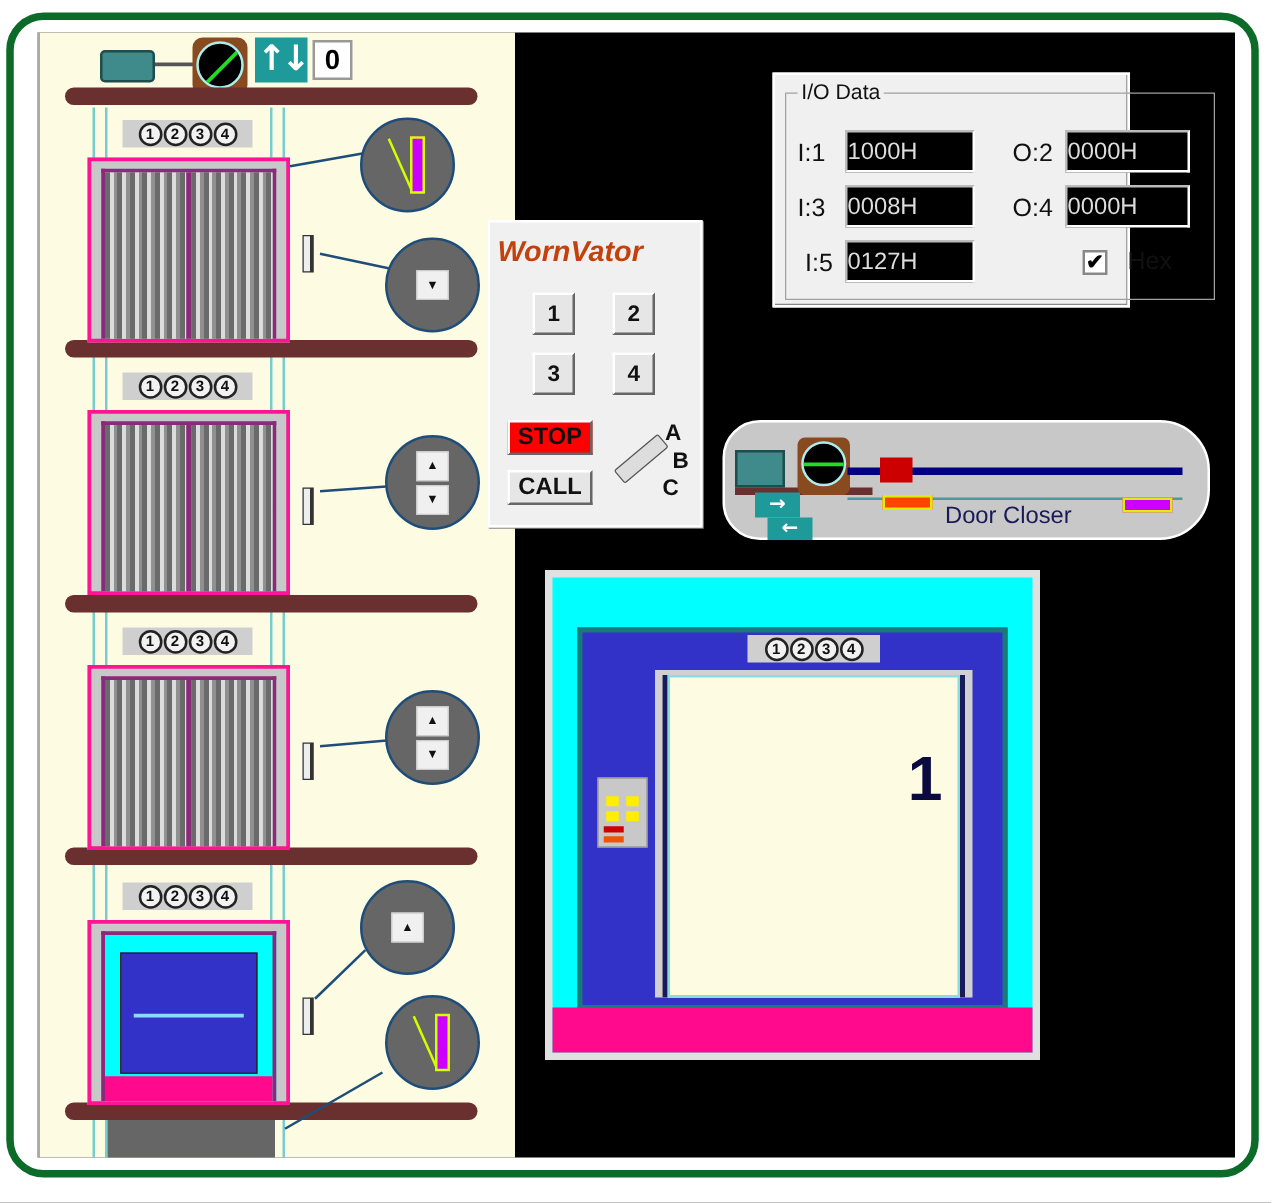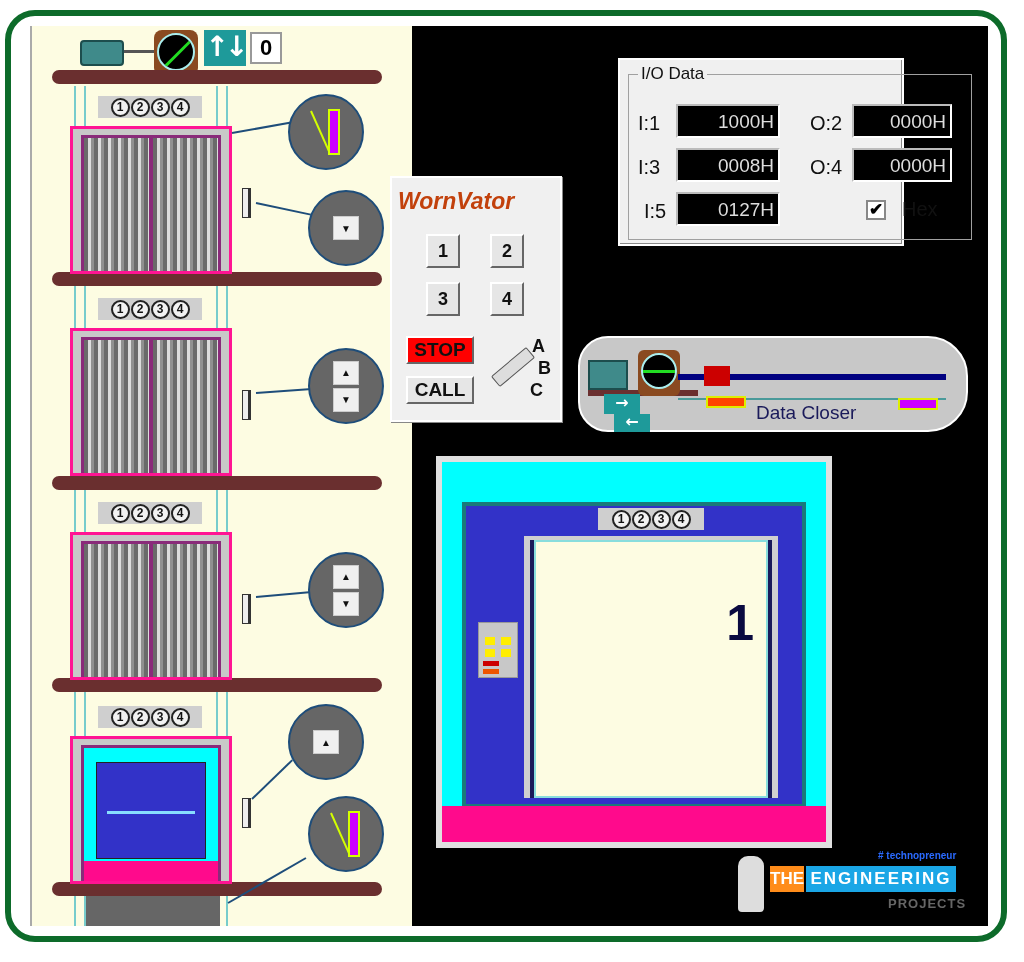--- a/index.html
+++ b/index.html
@@ -24,21 +24,21 @@
   .bubble { position: absolute; border-radius: 50%; background: #666; border: 2px solid #1e4d7a; display: flex; flex-direction: column; align-items: center; justify-content: center; gap: 3px; }
   .btn-sq { width: 26px; height: 24px; background: #f0f0f0; border: 1px solid #ccc; display: flex; align-items: center; justify-content: center; font-size: 10px; color: #111; }
   .lever { position: absolute; width: 12px; height: 46px; background: #cc00ff; border: 2px solid #d4ff00; }
   .arrow-line { position: absolute; height: 2px; background: #1e4d7a; transform-origin: left center; }
 
   
   .io { position: absolute; left: 588px; top: 32px; width: 286px; height: 188px; background: #f0f0f0; border: 2px solid #fff; box-shadow: inset -1px -1px 0 #888; }
   .io-group { position: absolute; left: 8px; top: 14px; width: 344px; height: 166px; border: 1px solid #a0a0a0; }
   .io-legend { position: absolute; left: 18px; top: 4px; background: #f0f0f0; padding: 0 3px; font-size: 17px; color: #111; }
   .io-label { position: absolute; font-size: 20px; color: #111; }
-  .io-field { position: absolute; height: 34px; background: #000; color: #ddd; font-size: 19px; text-align: right; padding: 5px 4px 0 0; border: 2px solid #bbb; border-right-color: #fff; border-bottom-color: #fff; }
+  .io-field { position: absolute; height: 34px; background: #000; color: #ddd; font-size: 19px; text-align: left; padding: 5px 4px 0 0; border: 2px solid #bbb; border-right-color: #fff; border-bottom-color: #fff; }
   .chk { position: absolute; width: 20px; height: 20px; background: #fff; border: 2px solid #888; font-size: 17px; line-height: 16px; text-align: center; font-weight: bold; }
 
   
   .wv { position: absolute; left: 360px; top: 150px; width: 172px; height: 246px; background: #f0f0f0; border: 2px solid #fff; box-shadow: 1px 1px 0 #888; }
   .wv-title { position: absolute; left: 6px; top: 10px; font: italic bold 23px "Liberation Sans", sans-serif; color: #c2410c; }
   .wv-btn { position: absolute; width: 34px; height: 34px; background: #e6e6e6; border: 2px solid #fff; border-right-color: #666; border-bottom-color: #666; font: bold 18px "Liberation Sans", sans-serif; display: flex; align-items: center; justify-content: center; color: #111; }
   .wv-wide { position: absolute; width: 68px; height: 28px; border: 2px solid #fff; border-right-color: #666; border-bottom-color: #666; font: bold 19px "Liberation Sans", sans-serif; display: flex; align-items: center; justify-content: center; color: #111; }
   .abc { position: absolute; font: bold 18px "Liberation Sans", sans-serif; color: #111; }
 
   
@@ -211,21 +211,21 @@
         <div style="position:absolute;left:0;top:15px;width:32px;height:3px;background:#22dd22;"></div>
       </div>
     </div>
     <div class="abs" style="left:98px;top:36px;width:268px;height:6px;background:#000080;"></div>
     <div class="abs" style="left:124px;top:28px;width:26px;height:20px;background:#cc0000;"></div>
     <div class="abs" style="left:98px;top:60px;width:268px;height:2px;background:#4a9a9a;"></div>
     <div class="abs" style="left:126px;top:58px;width:40px;height:12px;background:#ff4400;border:2px solid #ddee00;"></div>
     <div class="abs" style="left:318px;top:60px;width:40px;height:12px;background:#cc00ff;border:2px solid #ddee00;"></div>
     <div class="abs" style="left:24px;top:56px;width:36px;height:20px;background:#1e9a9a;color:#fff;font:bold 16px 'DejaVu Sans',sans-serif;text-align:center;line-height:18px;">→</div>
     <div class="abs" style="left:34px;top:76px;width:36px;height:18px;background:#1e9a9a;color:#fff;font:bold 16px 'DejaVu Sans',sans-serif;text-align:center;line-height:16px;">←</div>
-    <div class="abs" style="left:176px;top:64px;font-size:19px;color:#1a1a5a;">Data Closer</div>
+    <div class="abs" style="left:176px;top:64px;font-size:19px;color:#1a1a5a;">Door Closer</div>
   </div>
 
   <div class="car">
     <div class="car-inner">
       <div class="abs" style="left:20px;top:40px;right:20px;bottom:34px;background:#3232c8;border:4px solid #1a7a7a;"></div>
       <div class="abs" style="left:0;right:0;bottom:0;height:36px;background:#ff0a8c;"></div>
       <div class="floor-ind" style="left:156px;top:46px;width:106px;">
         <span>1</span>
         <span>2</span>
         <span>3</span>
@@ -240,20 +240,13 @@
         <div style="position:absolute;left:6px;top:14px;width:10px;height:8px;background:#ffee00;"></div>
         <div style="position:absolute;left:22px;top:14px;width:10px;height:8px;background:#ffee00;"></div>
         <div style="position:absolute;left:6px;top:26px;width:10px;height:8px;background:#ffee00;"></div>
         <div style="position:absolute;left:22px;top:26px;width:10px;height:8px;background:#ffee00;"></div>
         <div style="position:absolute;left:4px;top:38px;width:16px;height:5px;background:#cc0000;"></div>
         <div style="position:absolute;left:4px;top:46px;width:16px;height:5px;background:#ee5500;"></div>
       </div>
     </div>
   </div>
 
-  <div class="logo">
-    <div class="abs" style="left:8px;top:10px;width:26px;height:56px;background:#ddd;border-radius:10px 10px 4px 4px;"></div>
-    <div class="abs" style="left:148px;top:4px;font:bold 10px 'Liberation Sans',sans-serif;color:#2a6aff;"># technopreneur</div>
-    <div class="abs" style="left:40px;top:20px;width:34px;height:26px;background:#ff8c1a;color:#fff;font:bold 17px 'Liberation Sans',sans-serif;text-align:center;line-height:26px;">THE</div>
-    <div class="abs" style="left:76px;top:20px;width:150px;height:26px;background:#1aa6e6;color:#fff;font:bold 17px 'Liberation Sans',sans-serif;text-align:center;line-height:26px;letter-spacing:2px;">ENGINEERING</div>
-    <div class="abs" style="left:158px;top:50px;font:bold 13px 'Liberation Sans',sans-serif;color:#666;letter-spacing:1px;">PROJECTS</div>
-  </div>
 </div>
 
 </body></html>

